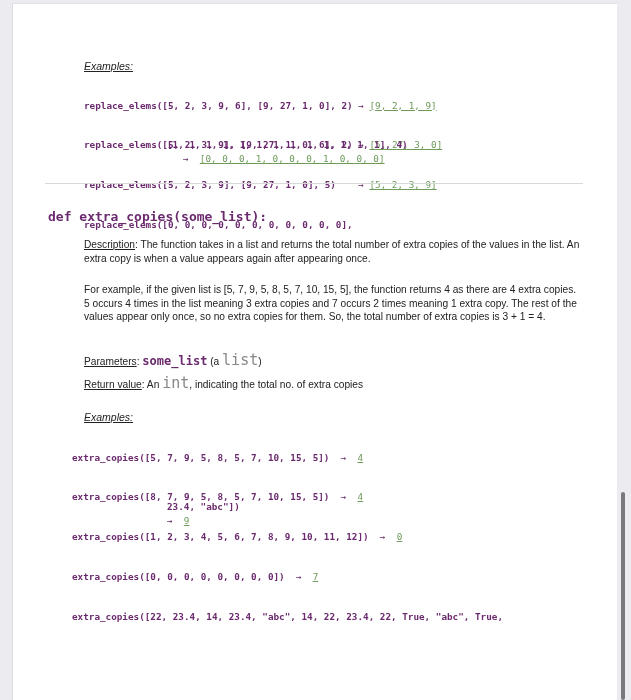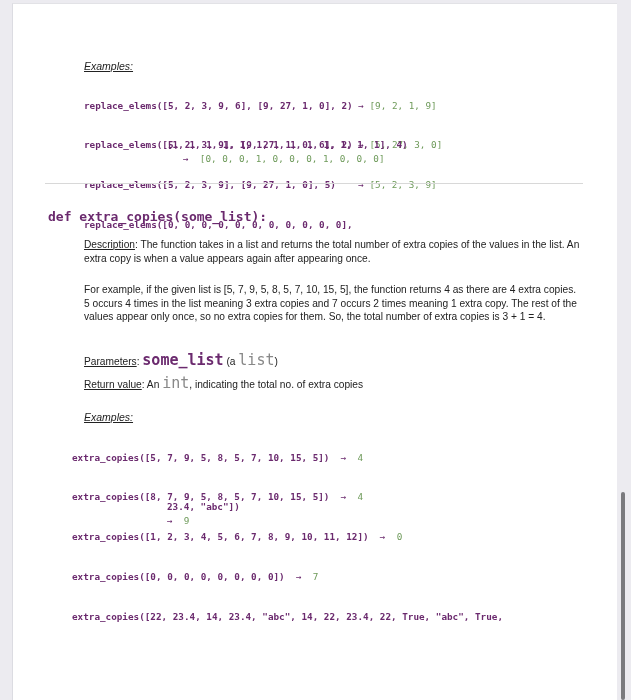--- a/index.html
+++ b/index.html
@@ -23,35 +23,35 @@
   .scroll-thumb {
     position: absolute; left: 621px; top: 492px; width: 4px; height: 208px;
     background: #7a7a7e; border-radius: 2px;
   }
   .code {
     font-family: "DejaVu Sans Mono", monospace;
     font-size: 9.3px; font-weight: bold;
     color: #6b2a6e; white-space: pre; line-height: 13.3px;
     position: absolute;
   }
-  .res { color: #6e9a5a; font-weight: normal; }
+  .res { color: #6e9a5a; font-weight: normal; text-decoration: underline; }
   .arrow { color: #6b2a6e; font-weight: normal; }
   .prose {
     position: absolute; font-size: 10.2px; color: #222; line-height: 13.5px;
   }
   .heading { text-decoration: underline; color: #222; text-align: right; }
   .ex-head { position: absolute; font-size: 10.5px; color: #222; text-decoration: underline; font-style: italic; }
   .divider {
     position: absolute; left: 45px; top: 183px; width: 538px; height: 1px; background: #d8d8d8;
   }
   .def {
     position: absolute; left: 48px; top: 209px;
     font-family: "DejaVu Sans Mono", monospace; font-size: 13px; font-weight: bold; color: #6b2a6e;
   }
-  .inline-code { font-family: "DejaVu Sans Mono", monospace; font-weight: bold; color: #6b2a6e; font-size: 15px; }
+  .inline-code { font-family: "DejaVu Sans Mono", monospace; font-weight: bold; color: #6b2a6e; font-size: 12px; }
   .inline-type { font-family: "DejaVu Sans Mono", monospace; color: #888; font-size: 15px; }
   .row { display: block; }
 </style>
 </head>
 <body>
 
 <div class="page"></div>
 <div class="scroll-track"></div>
 <div class="scroll-thumb"></div>
 

